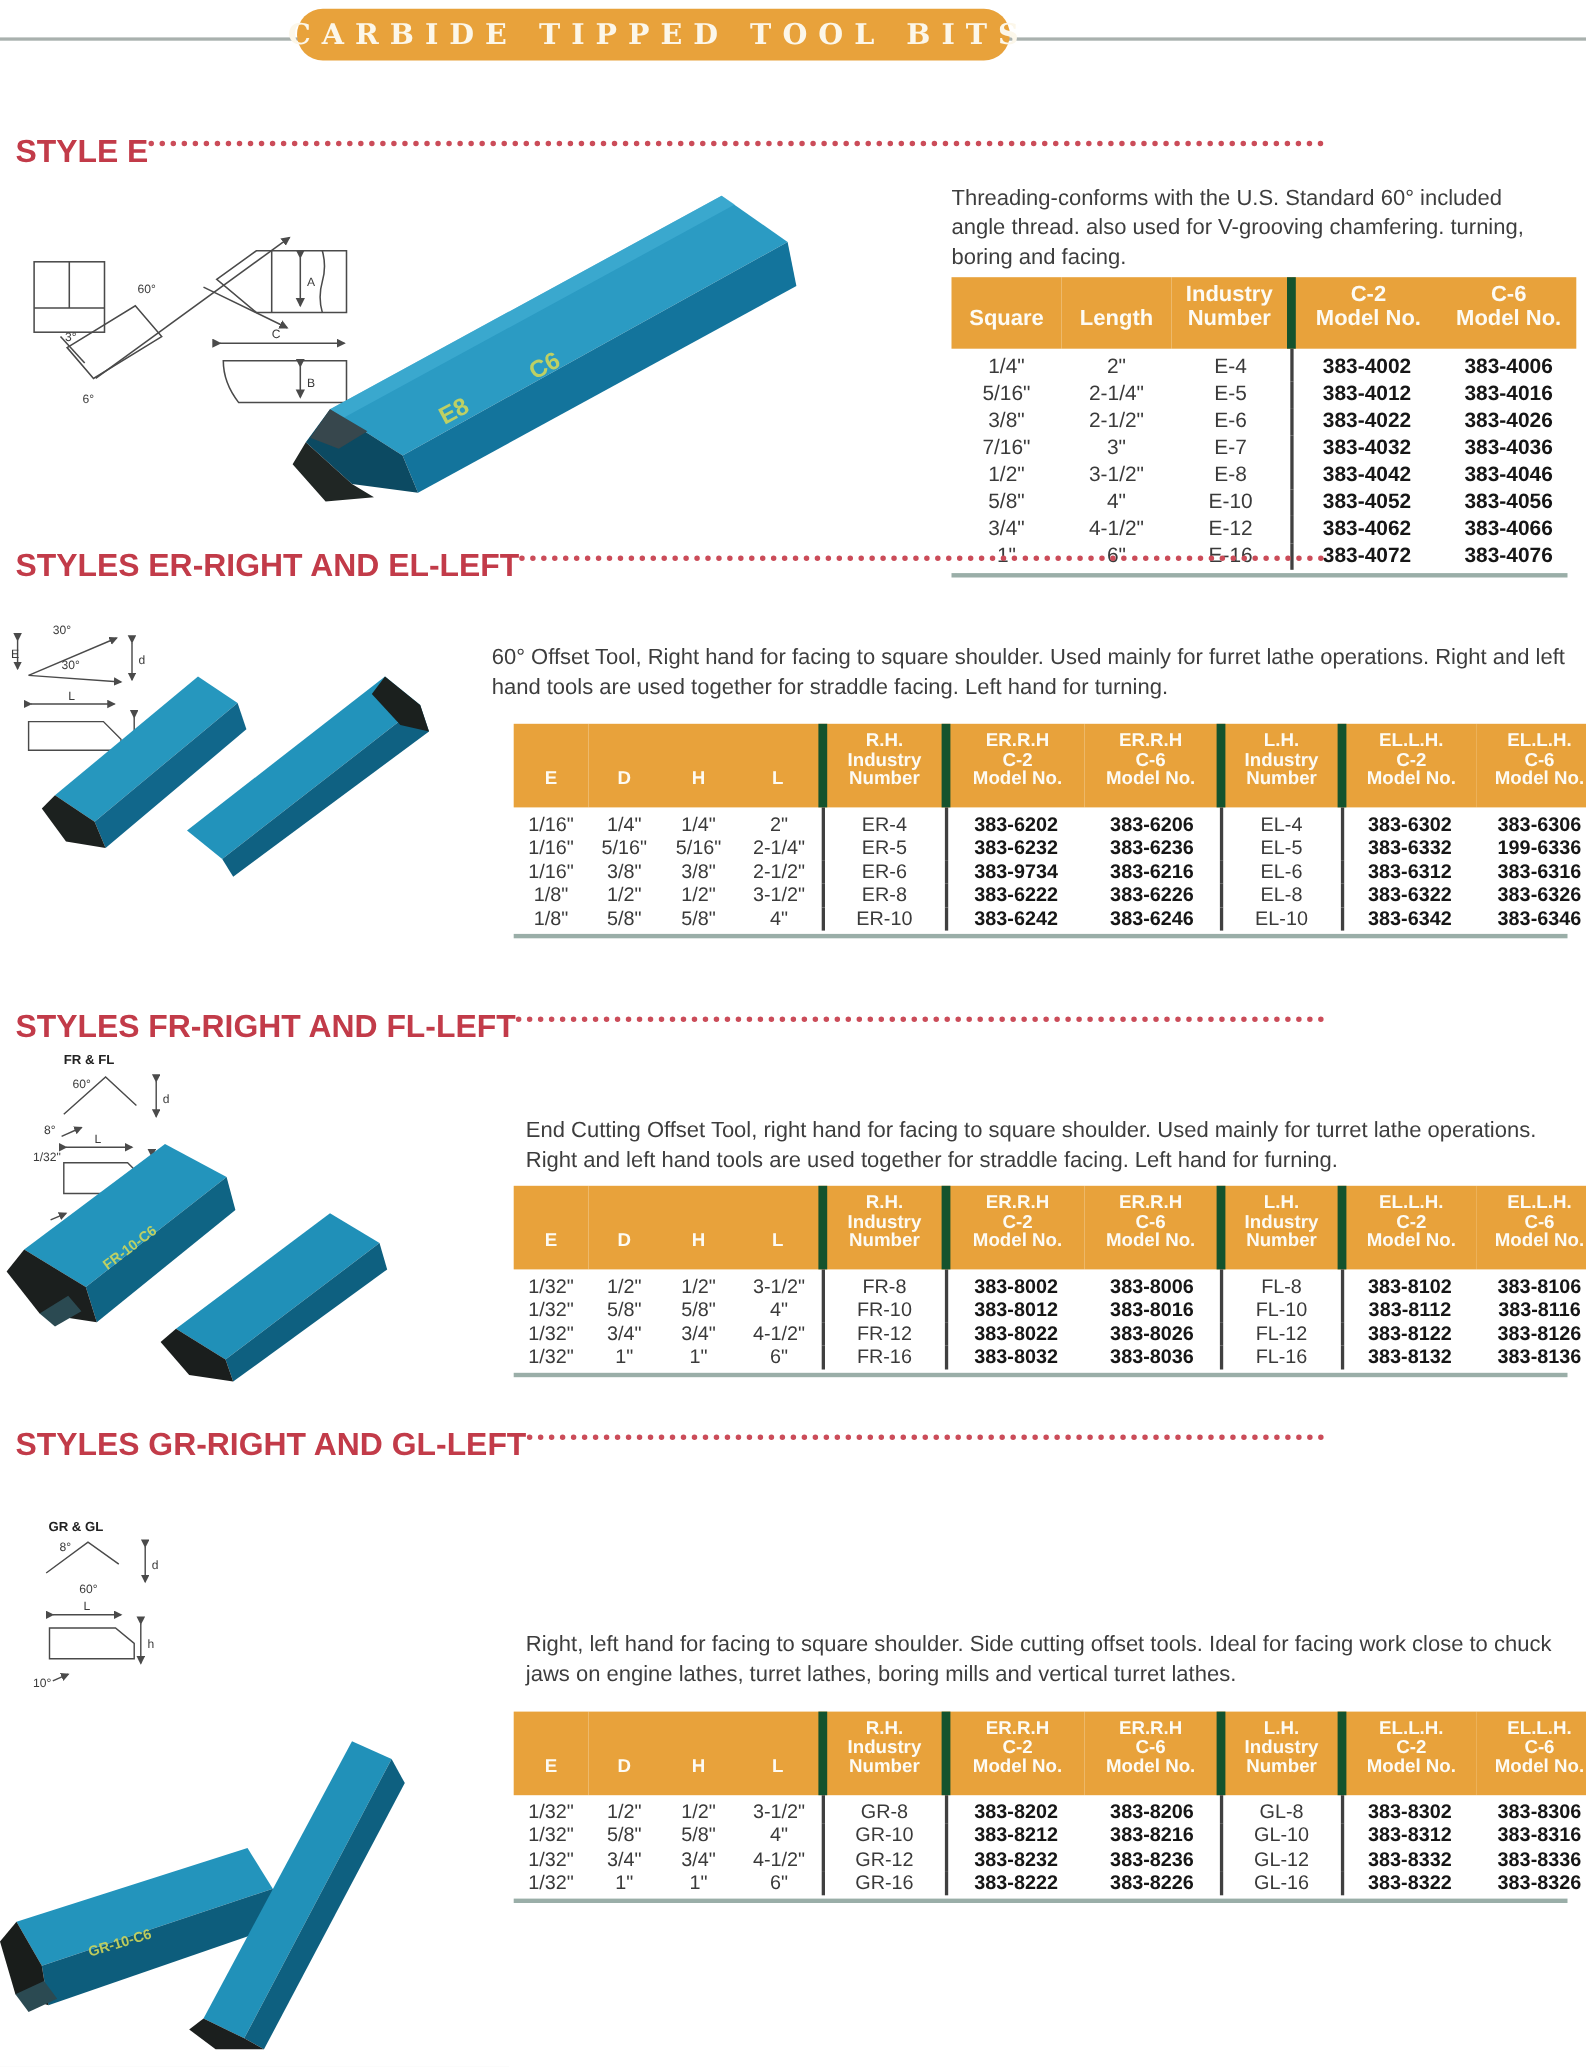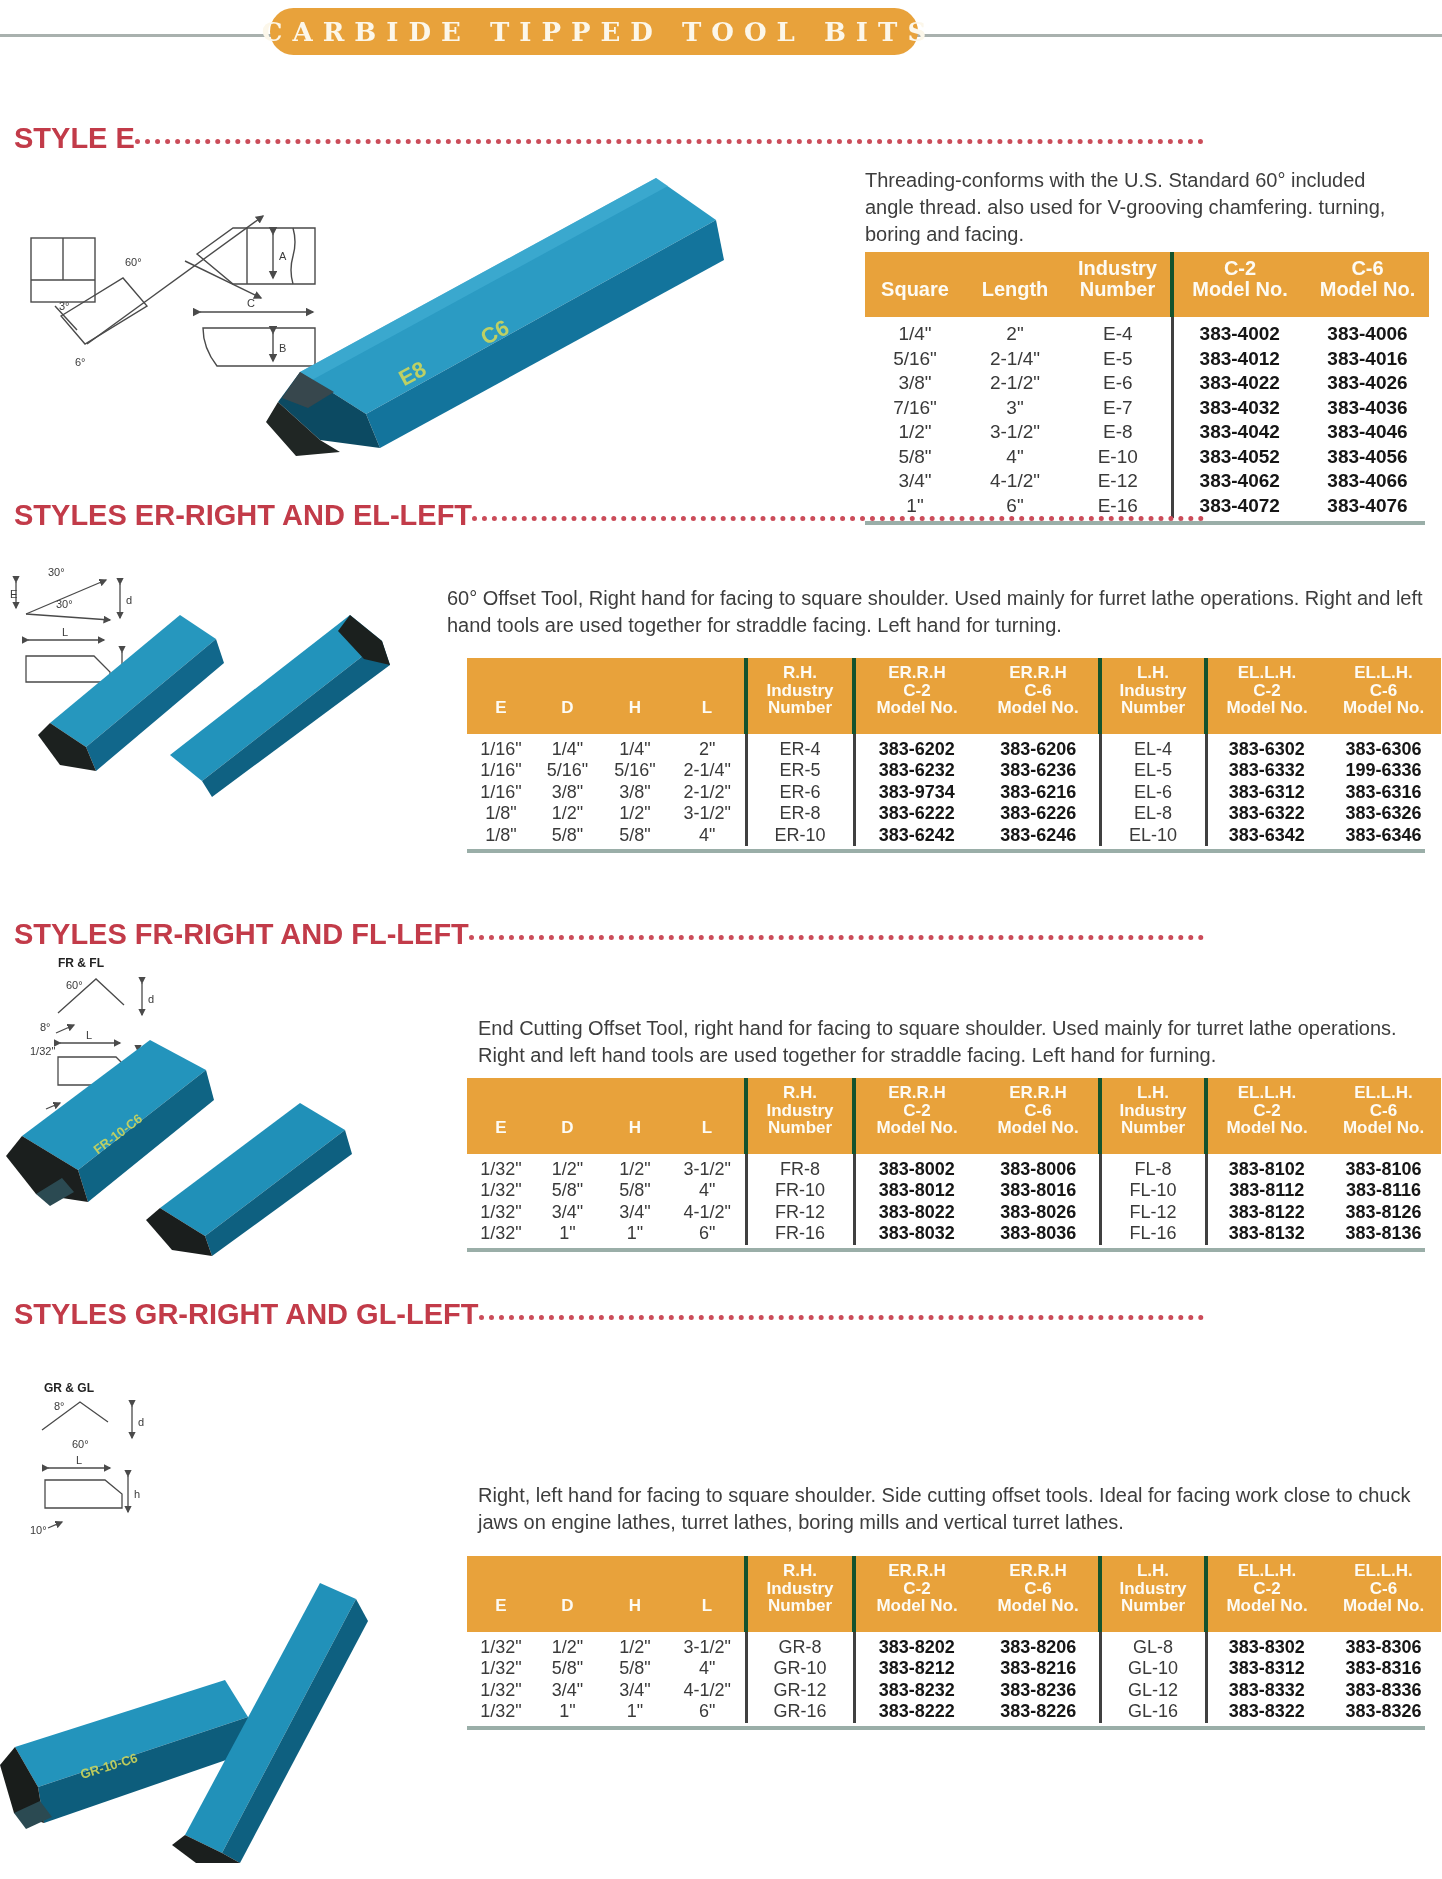--- a/index.html
+++ b/index.html
@@ -11,33 +11,33 @@
   .topline { position:absolute; top:34px; left:0; width:1442px; height:3px; background:#a9b1ae; }
   .pill {
     position:absolute; left:270px; top:8px; width:648px; height:47px;
     background:#e8a23b; border-radius:26px;
     display:flex; align-items:center; justify-content:center;
   }
   .pill span {
     font-family:"DejaVu Serif", serif; font-weight:bold; font-size:26px;
     letter-spacing:10px; padding-left:10px; color:#fcf7ea; white-space:nowrap;
   }
-  .sect { position:absolute; display:flex; align-items:center; }
+  .sect { position:absolute; display:flex; align-items:flex-start; }
   .sect h2 { margin:0; font-size:29px; font-weight:bold; color:#c23b49; white-space:nowrap; }
   .sect .dots { flex:1; height:0; border-top:5px dotted #cb4c59; margin-top:6px; }
   .desc { position:absolute; margin:0; font-size:20px; line-height:27px; color:#3d3d3d; }
   .abs { position:absolute; }
 
   .tbl-wrap { position:absolute; border-bottom:4px solid #9aaea8; padding-bottom:3px; }
   table.tbl { border-collapse:collapse; table-layout:fixed; width:100%; }
   .tbl th { background:#e8a23b; color:#fdfbf4; font-weight:bold; text-align:center; vertical-align:bottom; padding:6px 0 17px; }
   .tbl th span { display:block; }
   .tbl td { text-align:center; color:#3a3a3a; padding:0; }
   .tbl td.bold { font-weight:bold; color:#161616; }
-  .tbl th.sep { border-left:4px solid #14532d; }
+  .tbl th.sep { border-left:8px solid #14532d; }
   .tbl td.sep { border-left:3px solid #404040; }
   .tbl tbody tr:first-child td { padding-top:5px; }
 
   .tbl-e th { font-size:20px; line-height:21px; }
   .tbl-e td { font-size:19px; line-height:24.5px; }
   .tbl-e th:nth-child(1){width:100px} .tbl-e th:nth-child(2){width:100px}
   .tbl-e th:nth-child(3){width:105px} .tbl-e th:nth-child(4){width:132px}
   .tbl-e th:nth-child(5){width:123px}
 
   .tbl-x th { font-size:17px; line-height:17.5px; }

